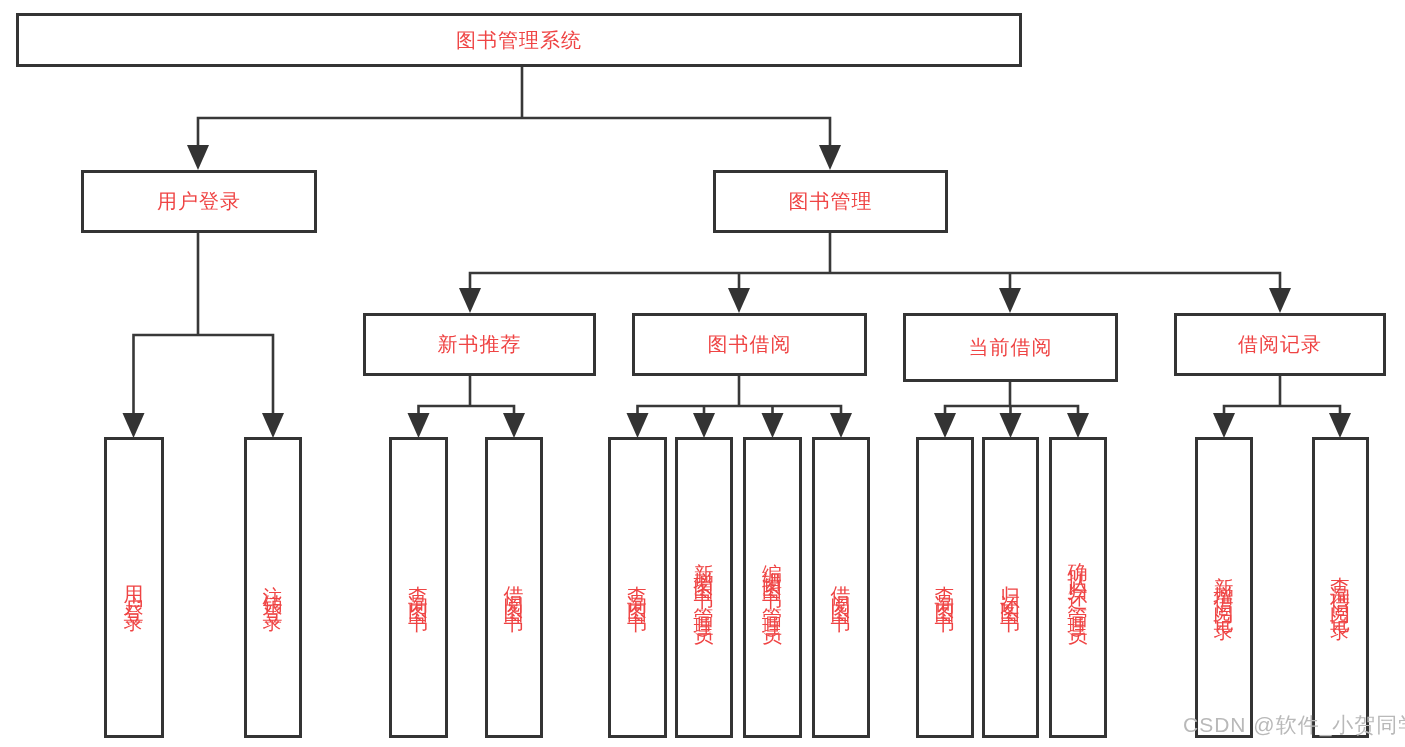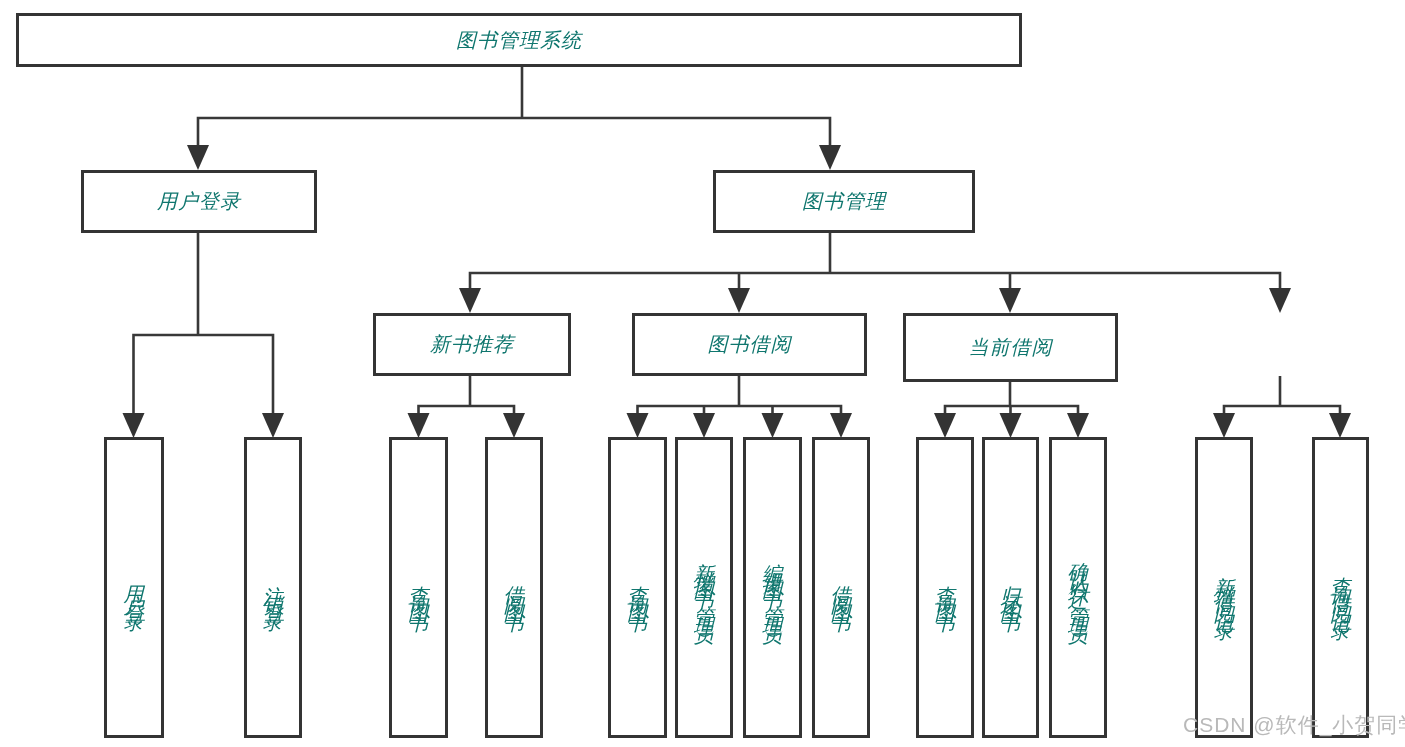--- a/index.html
+++ b/index.html
@@ -10,22 +10,21 @@
     font-family:"Liberation Sans","DejaVu Sans",sans-serif;
     overflow:hidden;
   }
   .wires{position:absolute;left:0;top:0;}
   .wire{fill:none;stroke:#383838;stroke-width:2.6;}
   .arrow{fill:#333333;stroke:none;}
   .node{
     position:absolute;box-sizing:border-box;
     background:#ffffff;border:3px solid #343434;
     display:flex;align-items:center;justify-content:center;
-    color:#0f766e;
-    font-style:italic;
+    color:#ef4444;
   }
   .node.h{font-size:20px;letter-spacing:1px;white-space:nowrap;}
   .node.v span{
     writing-mode:vertical-rl;
     text-orientation:mixed;
     font-size:20px;
     letter-spacing:9px;
     line-height:1;
   }
   .watermark{
@@ -70,32 +69,35 @@
     </g>
   </svg>
 
   <div class="node h" style="left:16px;top:13px;width:1006px;height:54px">
     <span>图书管理系统</span>
   </div>
 
   <div class="node h" style="left:81px;top:170px;width:236px;height:63px">
     <span>用户登录</span>
   </div>
-  <div class="node h" style="left:713px;top:170px;width:262px;height:63px">
+  <div class="node h" style="left:713px;top:170px;width:235px;height:63px">
     <span>图书管理</span>
   </div>
 
-  <div class="node h" style="left:373px;top:313px;width:198px;height:63px">
+  <div class="node h" style="left:363px;top:313px;width:233px;height:63px">
     <span>新书推荐</span>
   </div>
   <div class="node h" style="left:632px;top:313px;width:235px;height:63px">
     <span>图书借阅</span>
   </div>
   <div class="node h" style="left:903px;top:313px;width:215px;height:69px">
     <span>当前借阅</span>
+  </div>
+  <div class="node h" style="left:1174px;top:313px;width:212px;height:63px">
+    <span>借阅记录</span>
   </div>
 
   <div class="node v" style="left:104px;top:437px;width:60px;height:301px">
     <span>用户登录</span>
   </div>
   <div class="node v" style="left:244px;top:437px;width:58px;height:301px">
     <span>注销登录</span>
   </div>
 
   <div class="node v" style="left:389px;top:437px;width:59px;height:301px">

